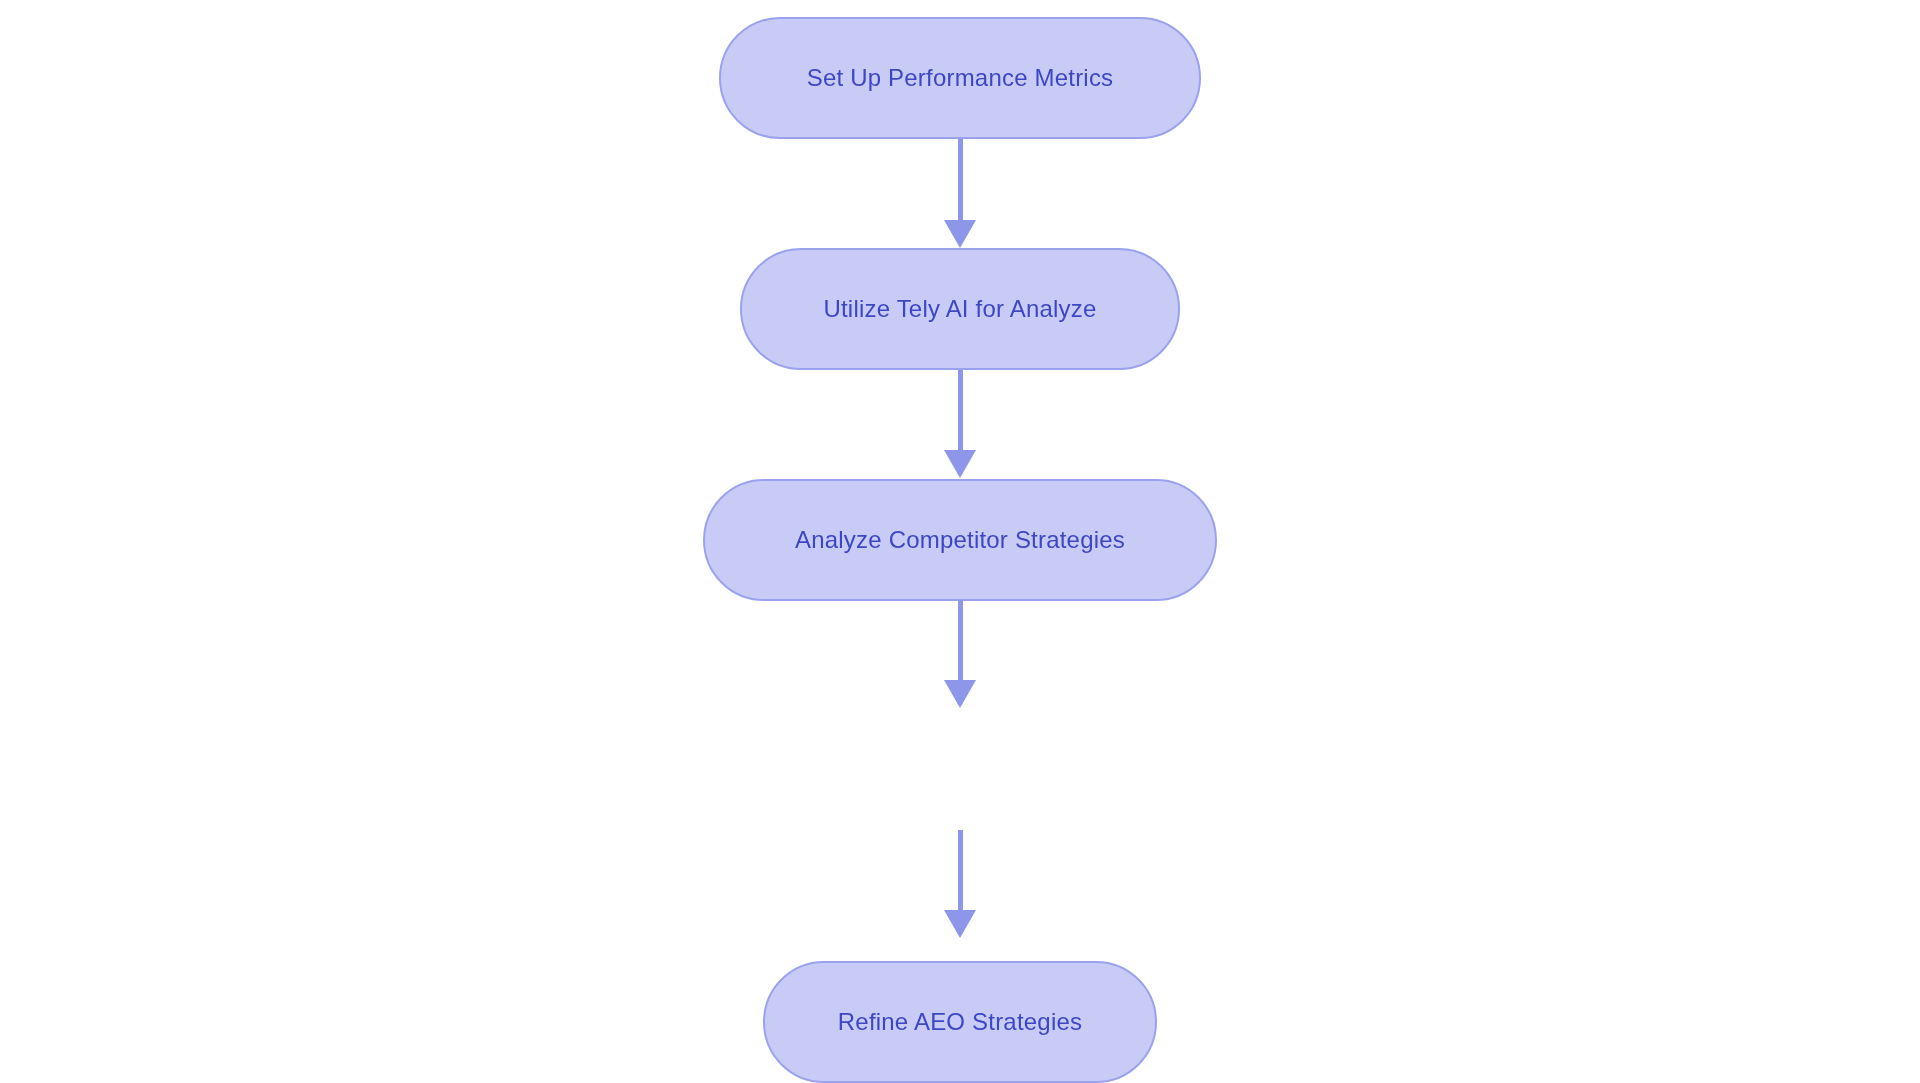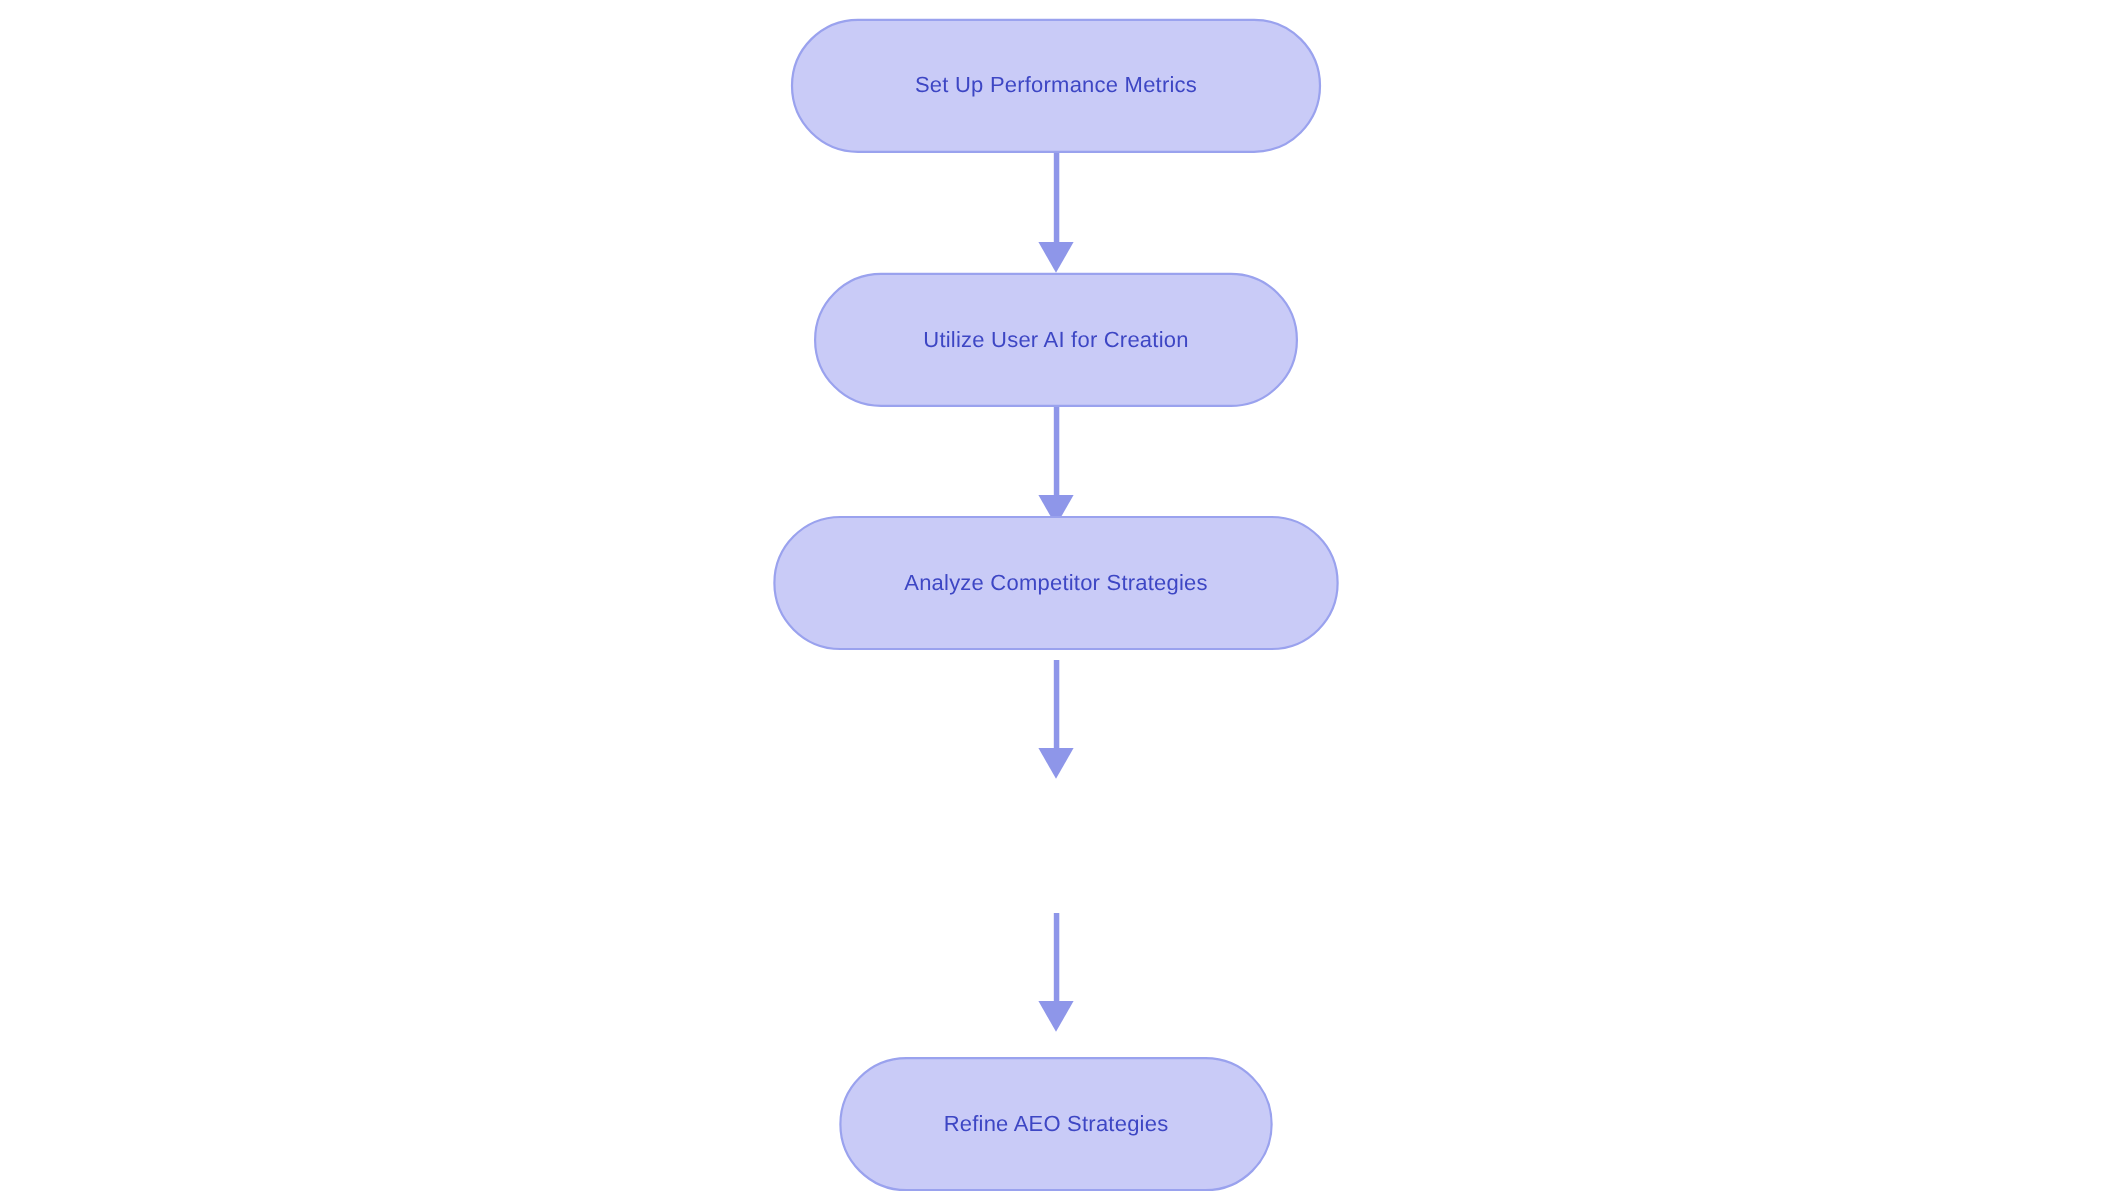--- a/index.html
+++ b/index.html
@@ -26,28 +26,28 @@
     left: 50%;
     transform: translateX(-50%);
     height: 122px;
     border-radius: 61px;
     background: var(--node_fill);
     border: 2px solid var(--node_border);
     display: flex;
     align-items: center;
     justify-content: center;
     color: var(--text);
-    font-size: 20px;
+    font-size: 24px;
     font-weight: 400;
     letter-spacing: 0.2px;
     white-space: nowrap;
   }
   .node-0 { top: 17px;  width: 482px; }
   .node-1 { top: 248px; width: 440px; }
-  .node-2 { top: 469px; width: 514px; text-align: center; }
+  .node-2 { top: 479px; width: 514px; text-align: center; }
   .node-3 { top: 708px; width: 386px; }
   .node-4 { top: 938px; width: 394px; margin-top: 23px; }
 
   .flow-arrow {
     position: absolute;
     left: 50%;
     transform: translateX(-50%);
     display: flex;
     flex-direction: column;
     align-items: center;
@@ -78,21 +78,21 @@
   <div class="flow-node node-0">
     <span>Set Up Performance Metrics</span>
   </div>
 
   <div class="flow-arrow arrow-0">
     <div class="shaft"></div>
     <div class="head"></div>
   </div>
 
   <div class="flow-node node-1">
-    <span>Utilize User AI for Creation</span>
+    <span>Utilize Tely AI for Analyze</span>
   </div>
 
   <div class="flow-arrow arrow-1">
     <div class="shaft"></div>
     <div class="head"></div>
   </div>
 
   <div class="flow-node node-2">
     <span>Analyze Competitor Strategies</span>
   </div>

